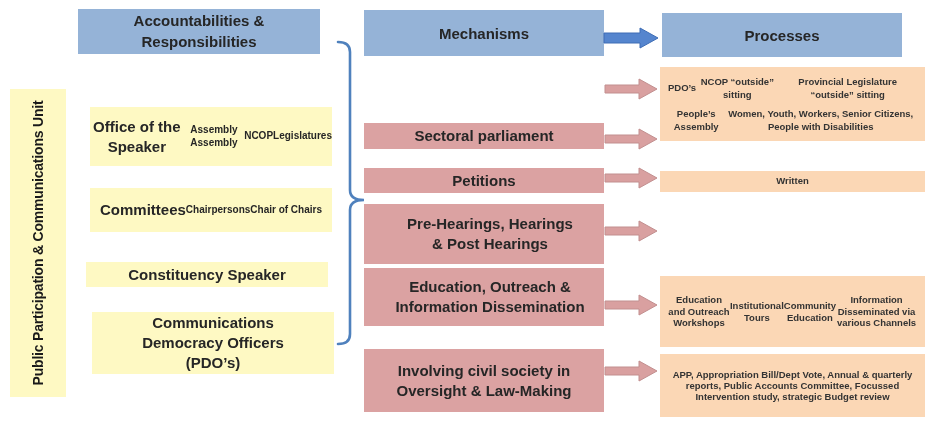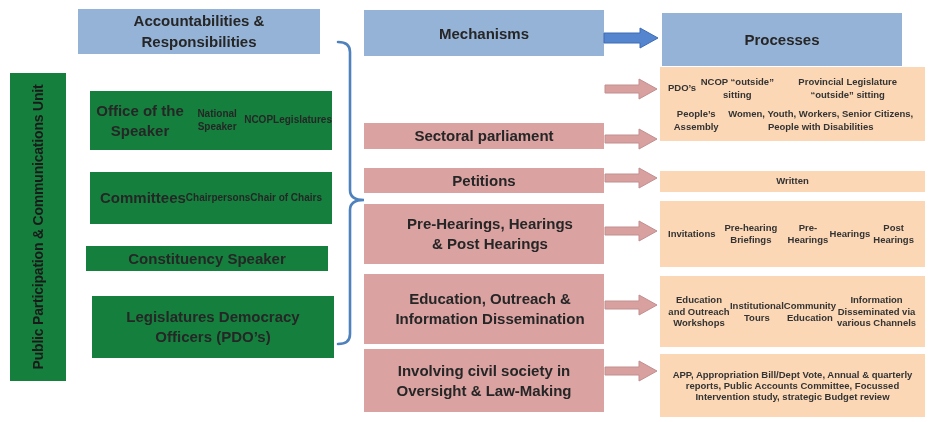--- a/index.html
+++ b/index.html
@@ -6,51 +6,51 @@
   #canvas{
     position:relative;width:940px;height:422px;background:#ffffff;overflow:hidden;
     font-family:"Liberation Sans",sans-serif;font-weight:700;color:#262626;
   }
   .abs{position:absolute;box-sizing:border-box;}
   .flexc{display:flex;align-items:center;justify-content:center;text-align:center;}
   .flexcol{display:flex;flex-direction:row;align-items:center;justify-content:center;text-align:center;}
 
   
   .blue-box{background:#95B3D7;}
-  .green-box{background:#15803d;}
+  .green-box{background:#fef9c3;margin-top:16px;}
   .pink-box{background:#DBA2A2;}
   .orange-box{background:#FBD7B5;}
 
   
   #unit-bar{left:10px;top:73px;width:56px;height:308px;}
   #unit-bar span{transform:rotate(-90deg);white-space:nowrap;font-size:14px;letter-spacing:-0.2px;color:#1a1a1a;}
 
   
   #acc-header{left:78px;top:9px;width:242px;height:45px;font-size:15px;line-height:1.35;text-align:center;}
   #mech-header{left:364px;top:10px;width:240px;height:46px;font-size:15px;}
-  #proc-header{left:662px;top:13px;width:240px;height:53px;font-size:15px;}
+  #proc-header{left:662px;top:13px;width:240px;height:44px;font-size:15px;}
 
   
   .acc-box{left:90px;width:242px;}
   .acc-title{font-size:15px;line-height:1.3;}
   .acc-line{font-size:10px;line-height:1.28;}
   #box-speaker{top:91px;height:59px;}
-  #box-committees{top:172px;height:52px;}
+  #box-committees{top:172px;height:44px;}
   #box-constituency{left:86px;top:246px;height:25px;}
   #box-pdo{left:92px;top:296px;height:62px;}
   #box-pdo .acc-title{max-width:200px;line-height:1.35;}
 
   
   .mech-box{left:364px;width:240px;font-size:15px;line-height:1.32;}
   #mech-1{top:67px;height:41px;}
   #mech-2{top:123px;height:26px;}
   #mech-3{top:168px;height:25px;}
   #mech-4{top:204px;height:60px;}
   #mech-4 span{max-width:180px;display:inline-block;margin-left:12px;}
-  #mech-5{top:274px;height:70px;padding-left:12px;}
+  #mech-5{top:268px;height:58px;padding-left:12px;}
   #mech-5 span{max-width:210px;display:inline-block;}
   #mech-6{top:349px;height:63px;}
   #mech-6 span{max-width:225px;display:inline-block;}
 
   
   .proc-box{left:660px;width:265px;font-size:9.5px;line-height:1.3;padding:3px 8px;color:#333;}
   #proc-1{top:67px;height:43px;}
   #proc-2{top:100px;height:41px;}
   #proc-3{top:171px;height:21px;}
   #proc-4{top:201px;height:66px;}
@@ -80,34 +80,34 @@
   </div>
   <div id="mech-header" class="abs blue-box flexc">
     <span>Mechanisms</span>
   </div>
   <div id="proc-header" class="abs blue-box flexc">
     <span>Processes</span>
   </div>
 
   <div id="box-speaker" class="abs green-box flexcol acc-box">
     <div class="acc-title">Office of the Speaker</div>
-    <div class="acc-line">National Speaker</div>
+    <div class="acc-line">Assembly Assembly</div>
     <div class="acc-line">NCOP</div>
     <div class="acc-line">Legislatures</div>
   </div>
   <div id="box-committees" class="abs green-box flexcol acc-box">
     <div class="acc-title">Committees</div>
     <div class="acc-line">Chairpersons</div>
     <div class="acc-line">Chair of Chairs</div>
   </div>
   <div id="box-constituency" class="abs green-box flexc acc-box">
     <div class="acc-title">Constituency Speaker</div>
   </div>
   <div id="box-pdo" class="abs green-box flexc acc-box">
-    <div class="acc-title">Legislatures Democracy Officers (PDO’s)</div>
+    <div class="acc-title">Communications Democracy Officers (PDO’s)</div>
   </div>
 
   <svg id="brace" class="abs" viewBox="0 0 40 306">
     <path d="M 8 2 Q 20 2 20 12 L 20 150 Q 20 160 34 160 Q 20 160 20 170 L 20 294 Q 20 304 8 304" fill="none" stroke="#4F81BD" stroke-width="2.6" stroke-linecap="round"></path>
   </svg>
 
   <div id="mech-2" class="abs pink-box flexc mech-box">
     <span>Sectoral parliament</span>
   </div>
   <div id="mech-3" class="abs pink-box flexc mech-box">
@@ -150,27 +150,20 @@
     <div>NCOP “outside” sitting</div>
     <div>Provincial Legislature “outside” sitting</div>
   </div>
   <div id="proc-2" class="abs orange-box flexcol proc-box">
     <div>People’s Assembly</div>
     <div>Women, Youth, Workers, Senior Citizens, People with Disabilities</div>
   </div>
   <div id="proc-3" class="abs orange-box flexcol proc-box">
     <div>Written</div>
   </div>
-  <div id="proc-4" class="abs orange-box flexcol proc-box">
-    <div>Invitations</div>
-    <div>Pre-hearing Briefings</div>
-    <div>Pre-Hearings</div>
-    <div>Hearings</div>
-    <div>Post Hearings</div>
-  </div>
   <div id="proc-5" class="abs orange-box flexcol proc-box">
     <div>Education and Outreach Workshops</div>
     <div>Institutional Tours</div>
     <div>Community Education</div>
     <div>Information Disseminated via various Channels</div>
   </div>
   <div id="proc-6" class="abs orange-box flexcol proc-box">
     <div>APP, Appropriation Bill/Dept Vote, Annual &amp; quarterly reports, Public Accounts Committee, Focussed Intervention study, strategic Budget review</div>
   </div>
 

